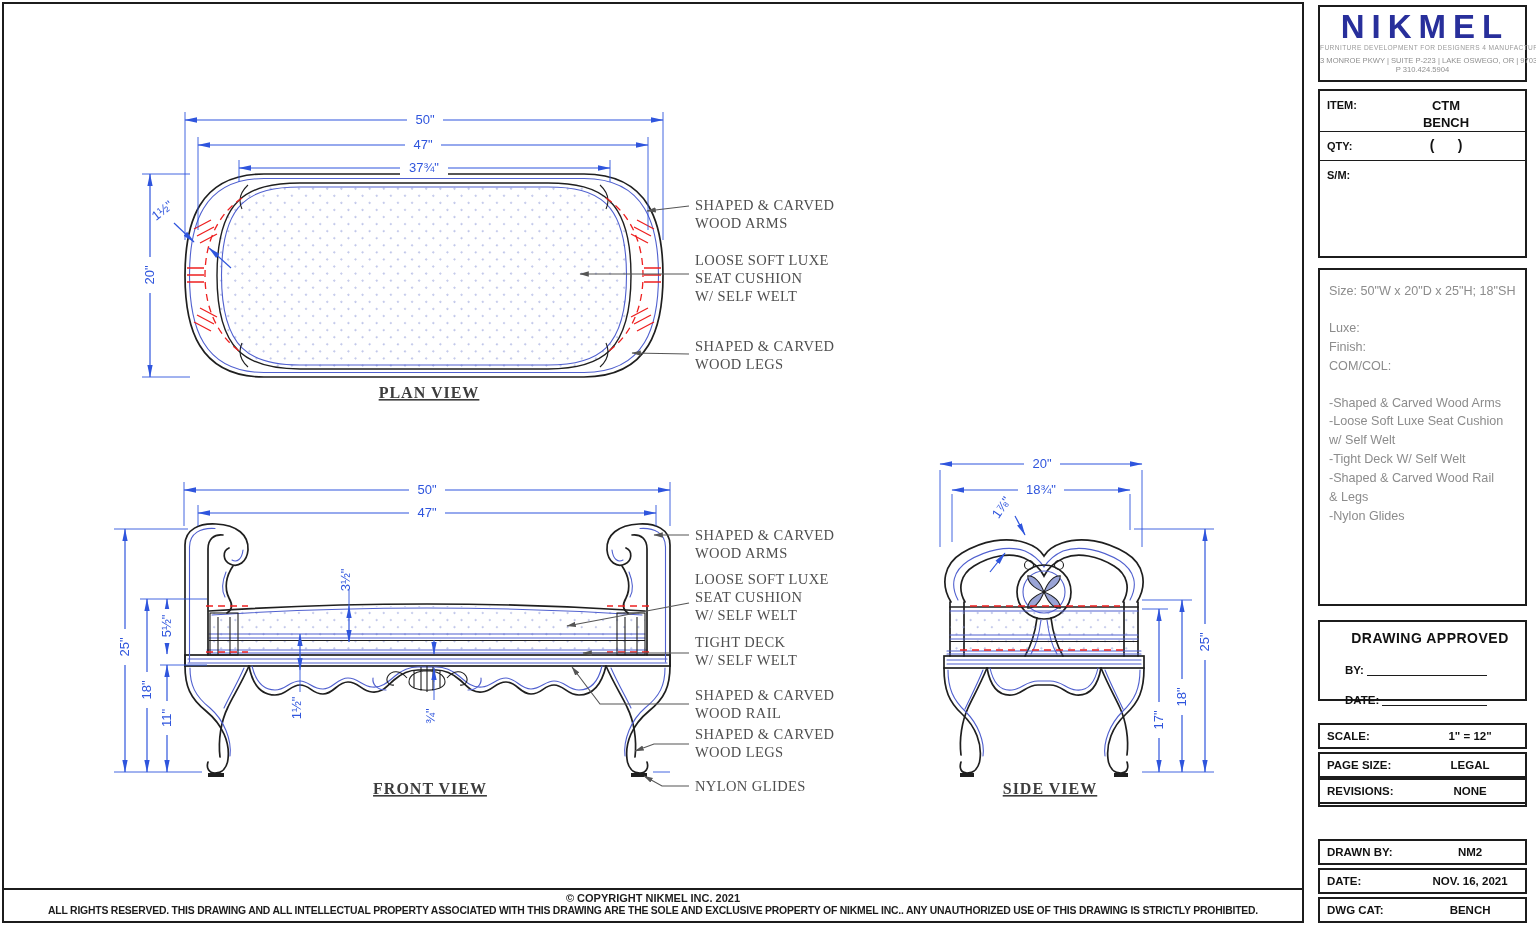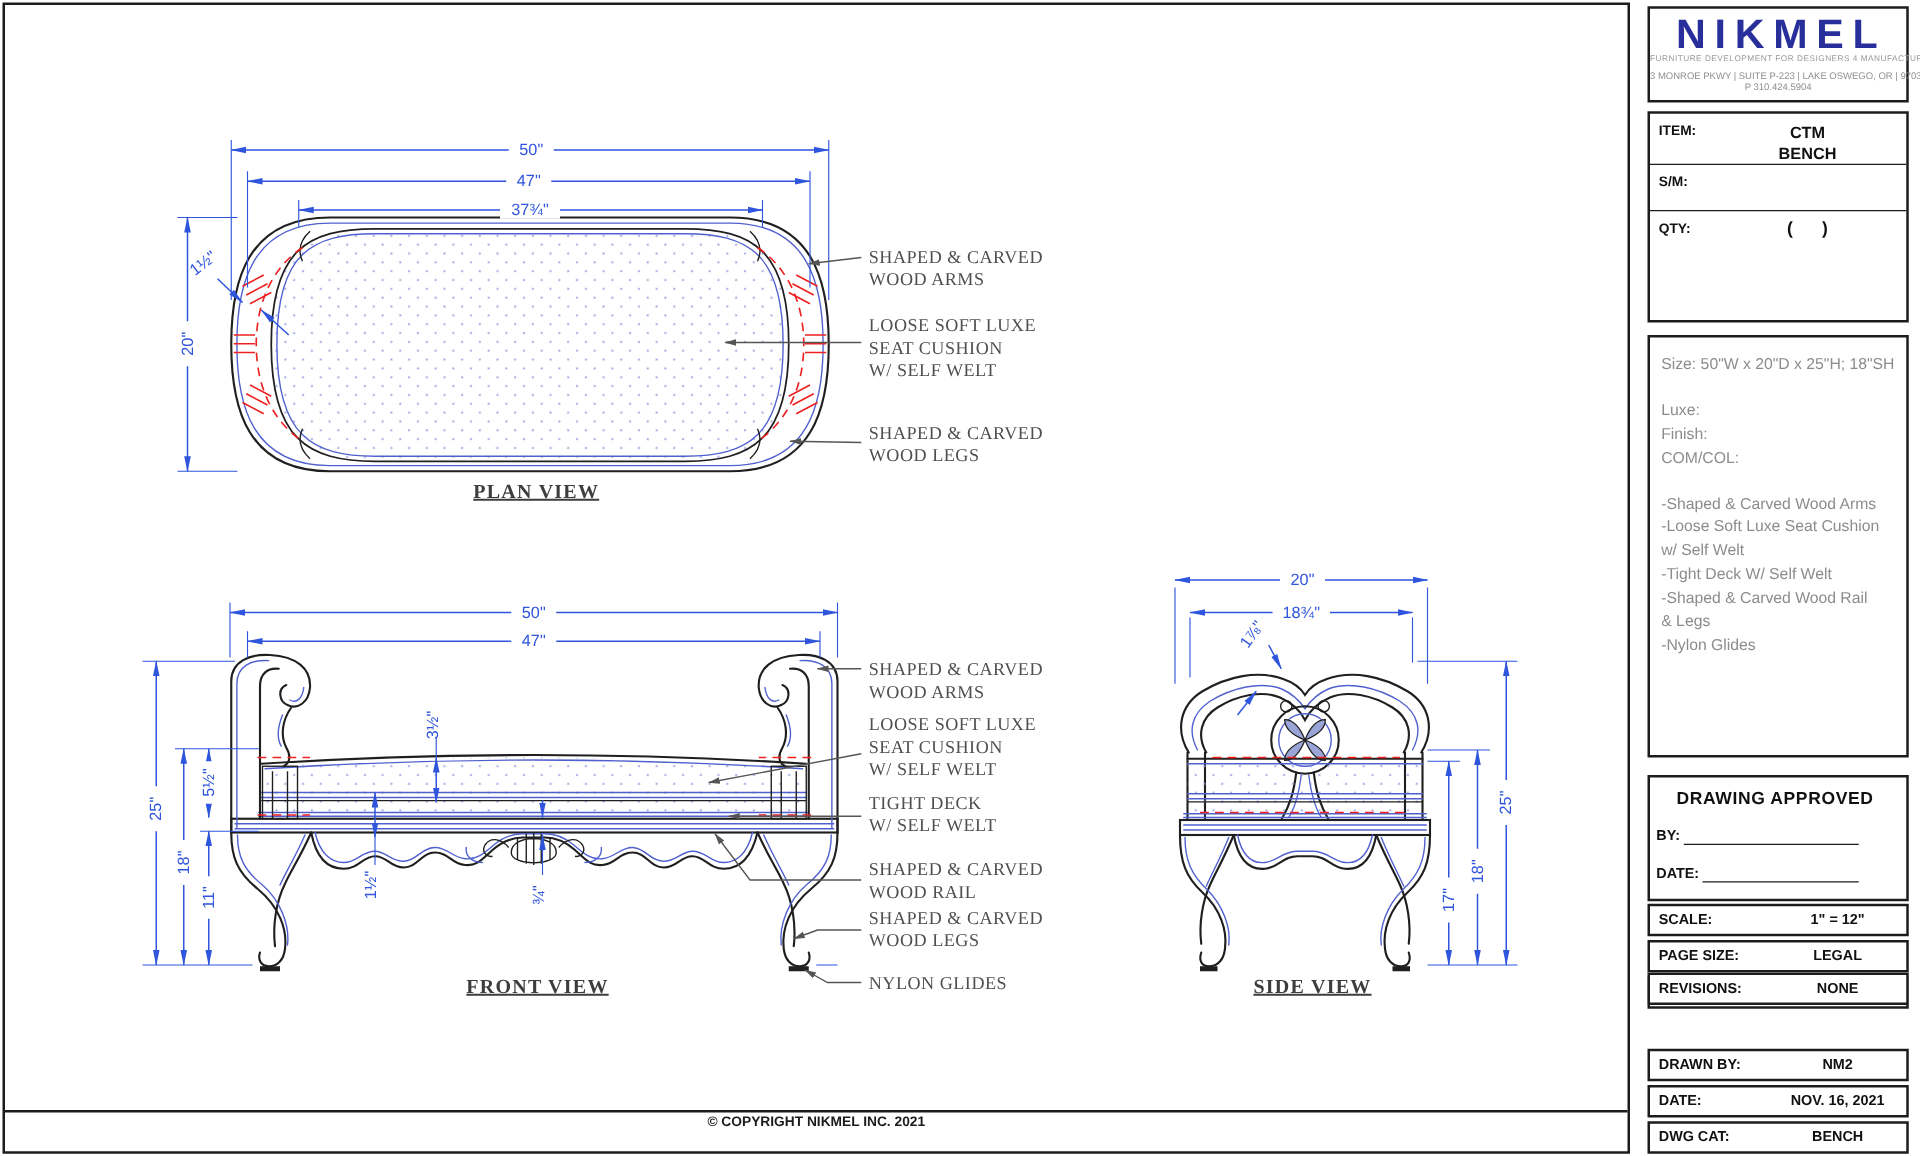--- a/index.html
+++ b/index.html
@@ -25,23 +25,23 @@
   .irow:last-child{border-bottom:none;}
   .ilab{font-size:11px;font-weight:bold;color:#111;}
   .ival{position:absolute;left:55px;right:8px;text-align:center;font-weight:bold;color:#111;}
   .item-l1{top:7px;font-size:13px;}
   .item-l2{top:24px;font-size:13px;}
   .qty-v{top:5px;font-size:14px;white-space:pre;}
   
   .specs-box{top:268px;height:338px;padding:12px 8px 0 9px;color:#8c8c8c;font-size:12.6px;line-height:1.5;}
   .specs-gap{height:18px;}
   
-  .appr-box{top:620px;height:101px;padding:8px 10px 0 5px;}
+  .appr-box{top:620px;height:81px;padding:8px 10px 0 25px;}
   .appr-title{text-align:center;font-weight:bold;font-size:14px;color:#111;letter-spacing:0.5px;}
-  .appr-line{display:flex;align-items:flex-start;margin-top:17px;font-weight:bold;font-size:11.5px;color:#111;}
+  .appr-line{display:flex;align-items:center;margin-top:17px;font-weight:bold;font-size:11.5px;color:#111;}
   .appr-rule{flex:1;border-bottom:1.5px solid #1c1c1c;height:12px;margin-left:3px;margin-right:28px;}
   
   .mrow{height:26px;display:flex;align-items:center;}
   .mlab{font-size:11.5px;font-weight:bold;color:#111;padding-left:7px;width:43%;}
   .mval{flex:1;text-align:center;font-size:11.5px;font-weight:bold;color:#111;}
   
   text{font-family:"Liberation Sans",sans-serif;}
   .dim{fill:#2f55dd;font-size:13px;}
   .dimbg{fill:#fff;}
   .lbl{fill:#4f4f4f;font-size:14.5px;letter-spacing:0.4px;font-family:"Liberation Serif",serif;}
@@ -316,42 +316,43 @@
     <g transform="translate(1157 718) rotate(-90)">
       <rect class="dimbg" x="-18" y="-8" width="36" height="15"></rect>
           <text class="dim" x="0" y="4" text-anchor="middle">17"</text>
     </g>
     <text class="vtitle" x="1048" y="792" text-anchor="middle" text-decoration="underline">SIDE VIEW</text>
   </g>
 </svg>
 
   <div class="strip">
     <div class="c1">© COPYRIGHT NIKMEL INC. 2021</div>
+    <div class="c2">ALL RIGHTS RESERVED. THIS DRAWING AND ALL INTELLECTUAL PROPERTY ASSOCIATED WITH THIS DRAWING ARE THE SOLE AND EXCLUSIVE PROPERTY OF NIKMEL INC.. ANY UNAUTHORIZED USE OF THIS DRAWING IS STRICTLY PROHIBITED.</div>
   </div>
 </div>
 
 <div class="box logo-box">
   <div class="logo-name">NIKMEL</div>
   <div class="logo-tag">FURNITURE DEVELOPMENT FOR DESIGNERS 4 MANUFACTURERS</div>
   <div class="logo-addr">3 MONROE PKWY  |  SUITE P-223  |  LAKE OSWEGO, OR  |  97035</div>
   <div class="logo-phone">P 310.424.5904</div>
 </div>
 
 <div class="box info-box">
   <div class="irow" style="height:41px">
     <span class="ilab">ITEM:</span>
     <span class="ival item-l1">CTM</span>
     <span class="ival item-l2">BENCH</span>
   </div>
-  <div class="irow" style="height:37px">
-    <span class="ilab">S/M:</span>
-  </div>
   <div class="irow" style="height:29px">
     <span class="ilab">QTY:</span>
     <span class="ival qty-v">(      )</span>
+  </div>
+  <div class="irow" style="height:37px">
+    <span class="ilab">S/M:</span>
   </div>
 </div>
 
 <div class="box specs-box">
   <div>Size: 50"W x 20"D x 25"H; 18"SH</div>
   <div class="specs-gap"></div>
   <div>Luxe:</div>
   <div>Finish:</div>
   <div>COM/COL:</div>
   <div class="specs-gap"></div>

